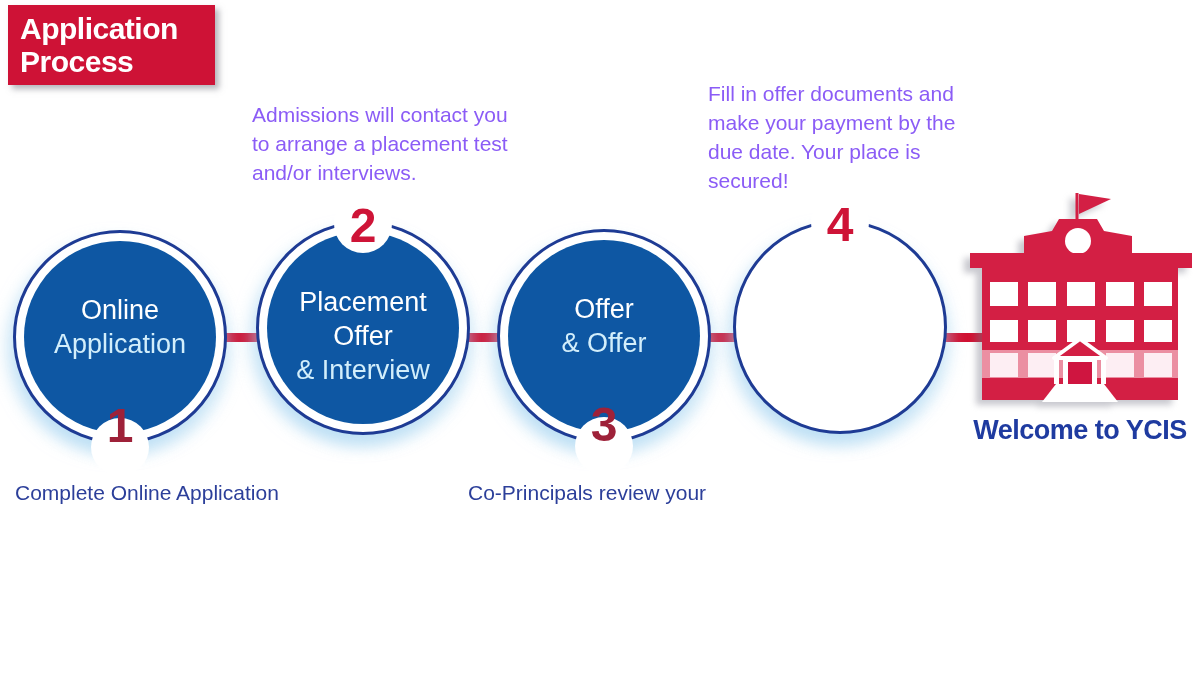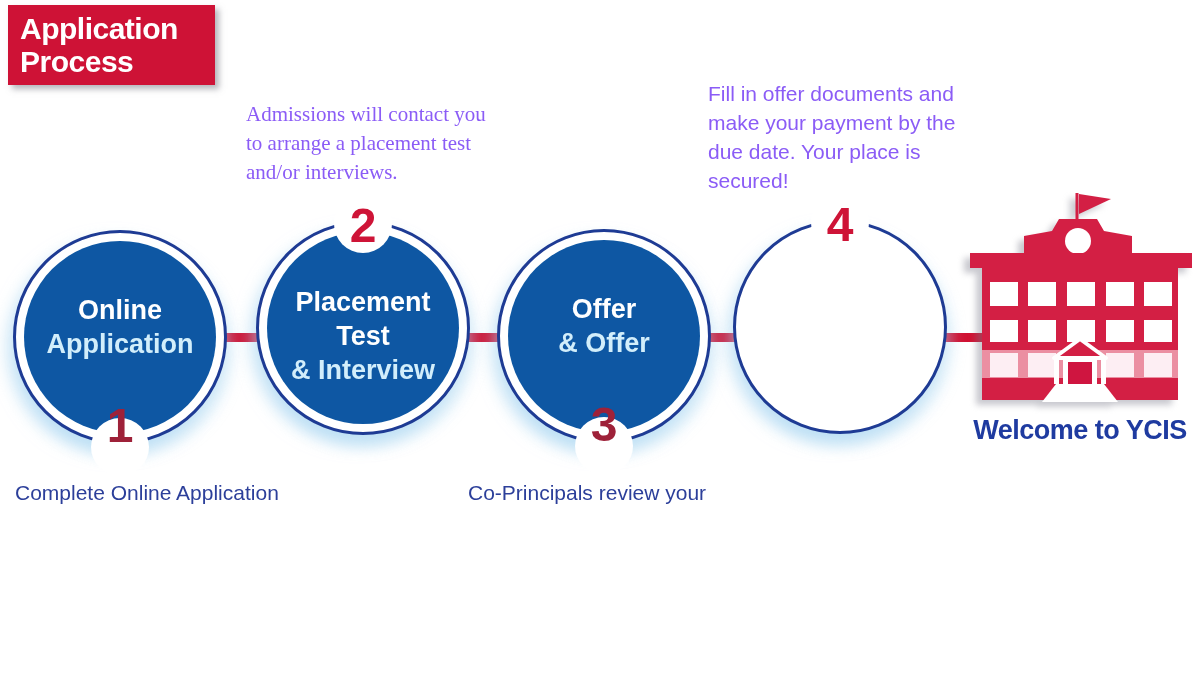--- a/index.html
+++ b/index.html
@@ -18,39 +18,39 @@
   
   .circle{position:absolute;width:214px;height:214px;border-radius:50%;
           border:3px solid #1e3b94;background:#ffffff;box-sizing:border-box;z-index:1;
           box-shadow:-6px 10px 16px rgba(160,210,240,.55), 6px 12px 14px rgba(170,215,240,.35);}
   .c1{left:13px;top:230px;}
   .c2{left:256px;top:221px;}
   .c3{left:497px;top:229px;}
   .c4{left:733px;top:220px;}
   .disc{position:absolute;inset:8px;border-radius:50%;background:#0e57a3;
         display:flex;align-items:center;justify-content:center;text-align:center;}
-  .label{font-size:27px;line-height:34px;font-weight:700;}
+  .label{font-size:27px;line-height:34px;font-weight:400;}
   .label .l1{color:#ffffff;}
   .label .l2{color:#d2eefb;}
   .pad-bottom .label{padding-bottom:20px;}
   .pad-top .label{padding-top:16px;}
 
   .notch{position:absolute;width:58px;height:58px;border-radius:50%;background:#ffffff;left:calc(50% - 29px);z-index:2;}
   .notch-top{top:-29px;}
   .notch-bottom{top:185px;}
   .num{position:absolute;width:100%;text-align:center;font-weight:bold;font-size:48px;line-height:48px;z-index:3;}
   .num-top{top:-22px;color:#ce1437;}
   .num-bottom{top:169px;color:#9e2139;}
 
   
   .desc{position:absolute;white-space:pre-line;font-size:21px;line-height:29px;}
   .desc-top{color:#8b5cf6;}
   .desc-bottom{color:#2c3f9a;}
   .desc1{left:15px;top:478px;width:310px;}
-  .desc2{left:246px;top:100px;width:300px;font-family:Liberation Serif, serif;}
+  .desc2{left:252px;top:100px;width:300px;}
   .desc3{left:468px;top:478px;width:300px;}
   .desc4{left:708px;top:79px;width:290px;}
 
   
   .destination{position:absolute;left:958px;top:190px;width:244px;z-index:1;}
   .building{display:block;filter:drop-shadow(-6px 5px 3px rgba(120,120,135,.4));}
   .welcome{margin-top:13px;text-align:center;font-weight:bold;font-size:27px;color:#1f3ba0;letter-spacing:-.5px;}
 </style>
 </head>
 <body>
@@ -71,21 +71,21 @@
         <div class="l2">Application</div>
       </div>
     </div>
     <div class="notch notch-bottom"></div>
     <div class="num num-bottom">1</div>
   </div>
 
   <div class="circle c2 pad-top">
     <div class="disc">
       <div class="label">
-        <div class="l1">Placement Test</div>
+        <div class="l1">Placement Offer</div>
         <div class="l2">&amp; Interview</div>
       </div>
     </div>
     <div class="notch notch-top"></div>
     <div class="num num-top">2</div>
   </div>
 
   <div class="circle c3 pad-bottom">
     <div class="disc">
       <div class="label">

